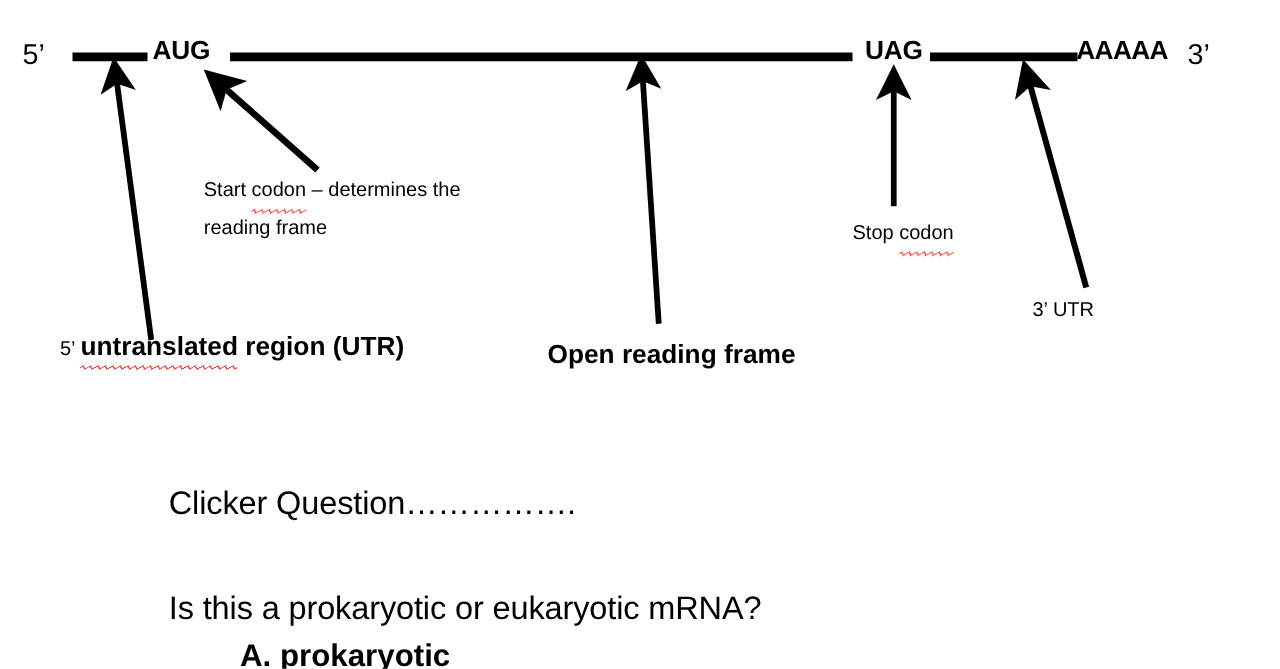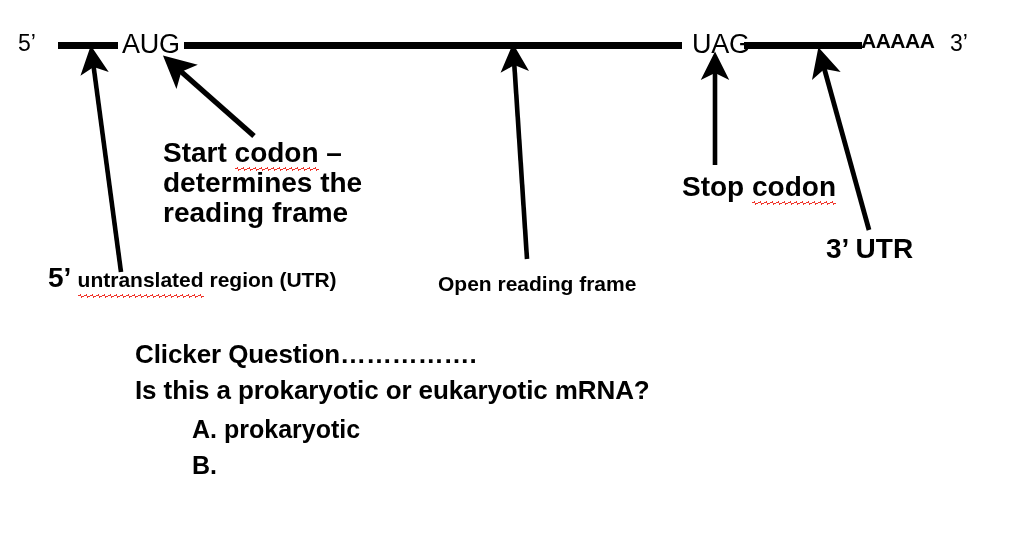--- a/index.html
+++ b/index.html
@@ -26,41 +26,41 @@
 
   .abs { position: absolute; white-space: nowrap; }
 
   
   .prime-label {
     font-size: 23px;
     font-weight: 400;
     letter-spacing: 0px;
   }
   .codon-label {
-    font-size: 27px;
-    font-weight: 400;
+    font-size: 21px;
+    font-weight: 700;
     letter-spacing: -0.2px;
   }
   .polya-label {
     font-size: 21px;
     font-weight: 700;
     letter-spacing: -0.5px;
   }
 
   
   .rna-seg {
     position: absolute;
     background: #000000;
     height: 7px;
   }
 
   
   .anno {
-    font-size: 28px;
-    font-weight: 700;
+    font-size: 16px;
+    font-weight: 400;
     line-height: 30px;
   }
   .anno-bold {
     font-size: 21px;
     font-weight: 700;
     line-height: 30px;
   }
   .anno-2line { white-space: normal; width: 330px; }
 
   
@@ -78,23 +78,24 @@
     background-image:
       radial-gradient(circle at 1.5px 3.2px, rgba(0,0,0,0) 1.3px, #f0352b 1.4px, #f0352b 2.1px, rgba(0,0,0,0) 2.2px),
       radial-gradient(circle at 4.5px 0.8px, rgba(0,0,0,0) 1.3px, #f0352b 1.4px, #f0352b 2.1px, rgba(0,0,0,0) 2.2px);
     background-size: 6px 4px;
     background-repeat: repeat-x;
   }
 
   
   .clicker {
     font-size: 26px;
-    font-weight: 700;
+    font-weight: 400;
     line-height: 36px;
     letter-spacing: -0.1px;
+    margin-top: 48px;
   }
   .clicker-choice {
     font-size: 25px;
     font-weight: 700;
     line-height: 36px;
   }
   .choice-row { display: flex; }
   .choice-letter { width: 32px; }
 
   svg.arrows {

